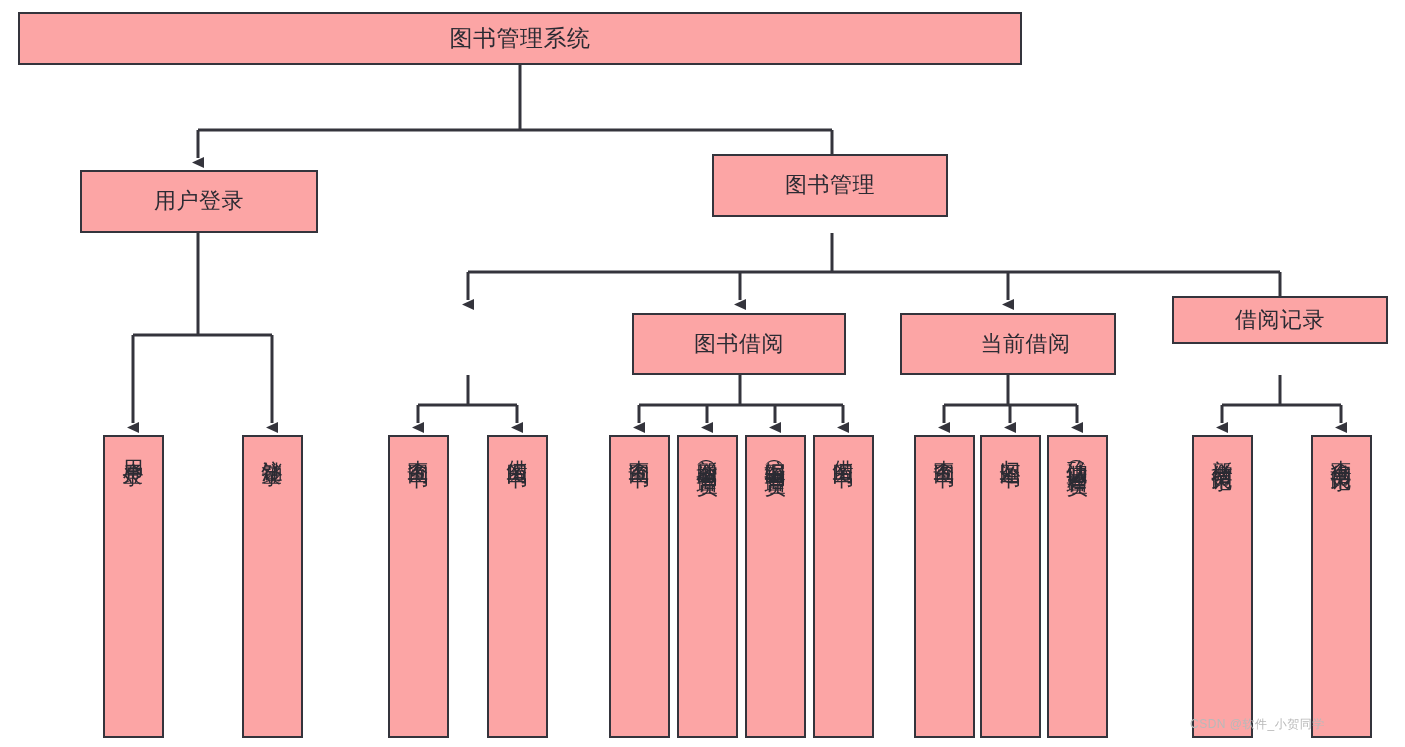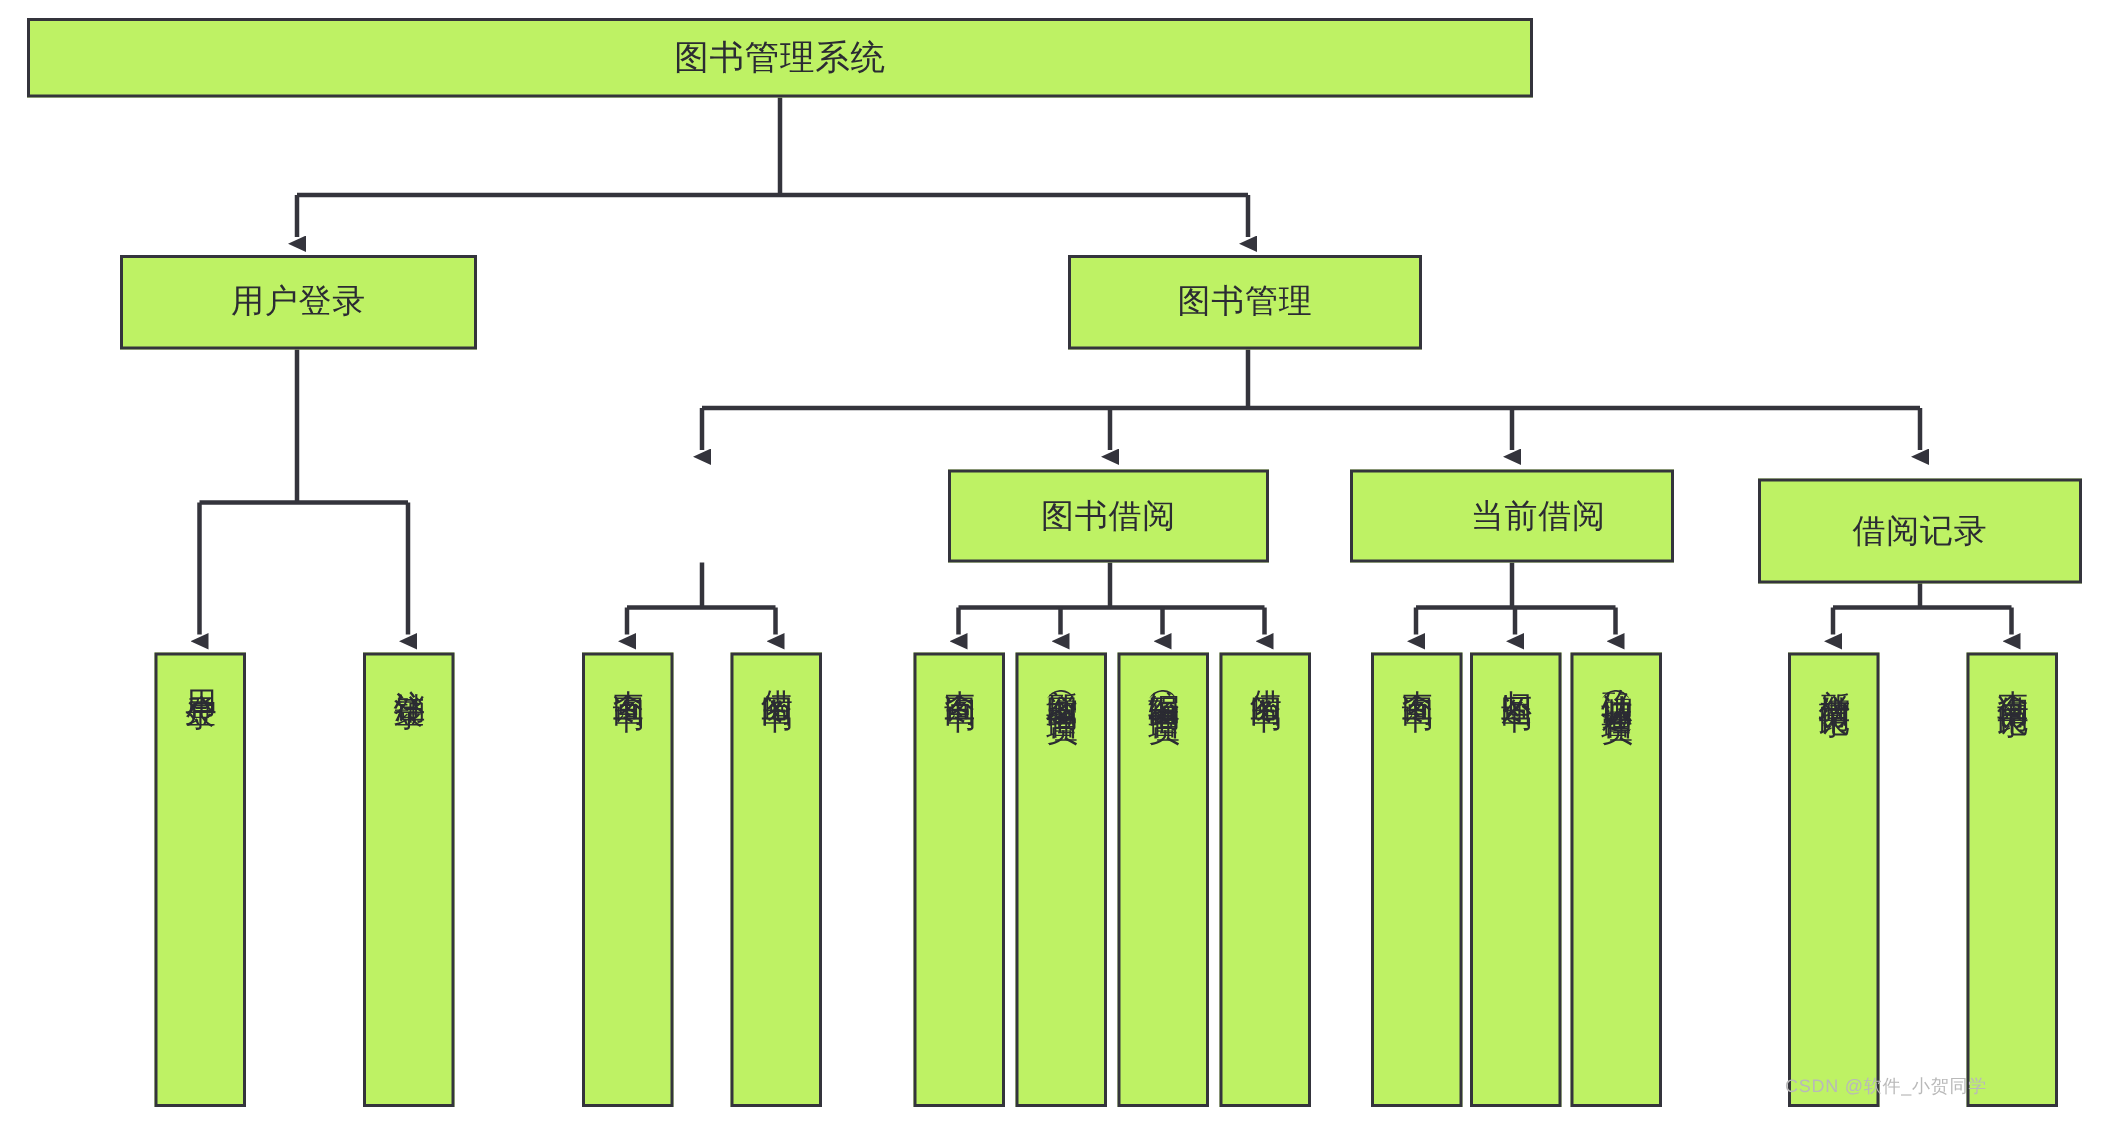--- a/index.html
+++ b/index.html
@@ -24,21 +24,21 @@
   svg.diagram-canvas {
     position: absolute;
     left: 0;
     top: 0;
     width: 1405px;
     height: 747px;
   }
   .node-box {
     position: absolute;
     box-sizing: border-box;
-    background: #bef264;
+    background: #fca5a5;
     border: 2px solid #34343c;
     display: flex;
     align-items: center;
     justify-content: center;
   }
   .node-label-h {
     font-size: 22px;
     color: #2b2b33;
     line-height: 1.1;
     letter-spacing: 0.5px;
@@ -140,34 +140,34 @@
   </svg>
 
   <div class="node-box node-root" style="left:18px; top:12px; width:1004px; height:53px;">
     <span class="node-label-h">图书管理系统</span>
   </div>
 
   <div class="node-box" style="left:80px; top:170px; width:238px; height:63px;">
     <span class="node-label-h">用户登录</span>
   </div>
 
-  <div class="node-box" style="left:712px; top:170px; width:236px; height:63px;">
+  <div class="node-box" style="left:712px; top:154px; width:236px; height:63px;">
     <span class="node-label-h">图书管理</span>
   </div>
 
 
   <div class="node-box" style="left:632px; top:313px; width:214px; height:62px;align-items:center;">
     <span class="node-label-h">图书借阅</span>
   </div>
 
   <div class="node-box" style="left:900px; top:313px; width:216px; height:62px;padding-left:35px;">
     <span class="node-label-h">当前借阅</span>
   </div>
 
-  <div class="node-box" style="left:1172px; top:319px; width:216px; height:70px;">
+  <div class="node-box" style="left:1172px; top:296px; width:216px; height:48px;">
     <span class="node-label-h">借阅记录</span>
   </div>
 
   <div class="node-box node-leaf" style="left:103px; top:435px; width:61px; height:303px;">
     <span class="node-label-v">用户登录</span>
   </div>
 
   <div class="node-box node-leaf" style="left:242px; top:435px; width:61px; height:303px;">
     <span class="node-label-v">注销登录</span>
   </div>

